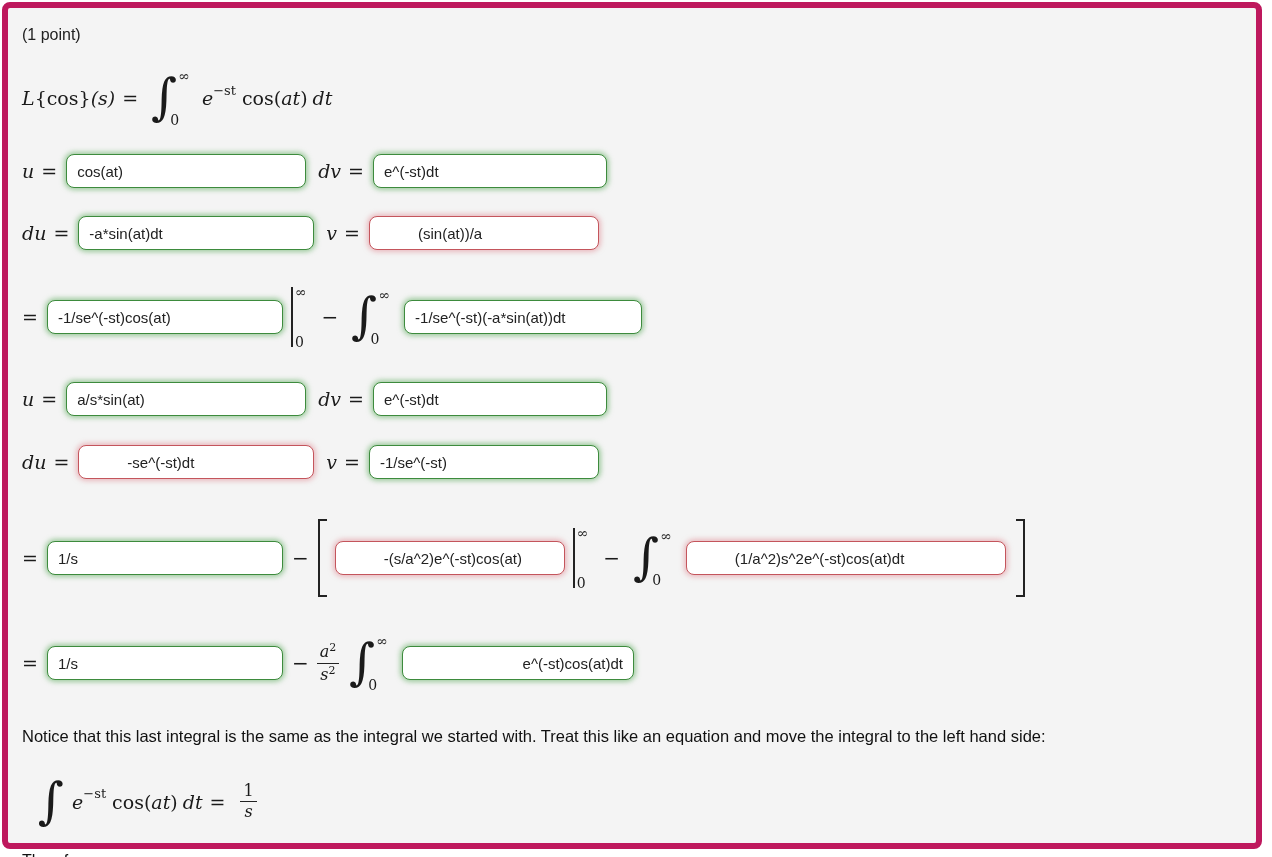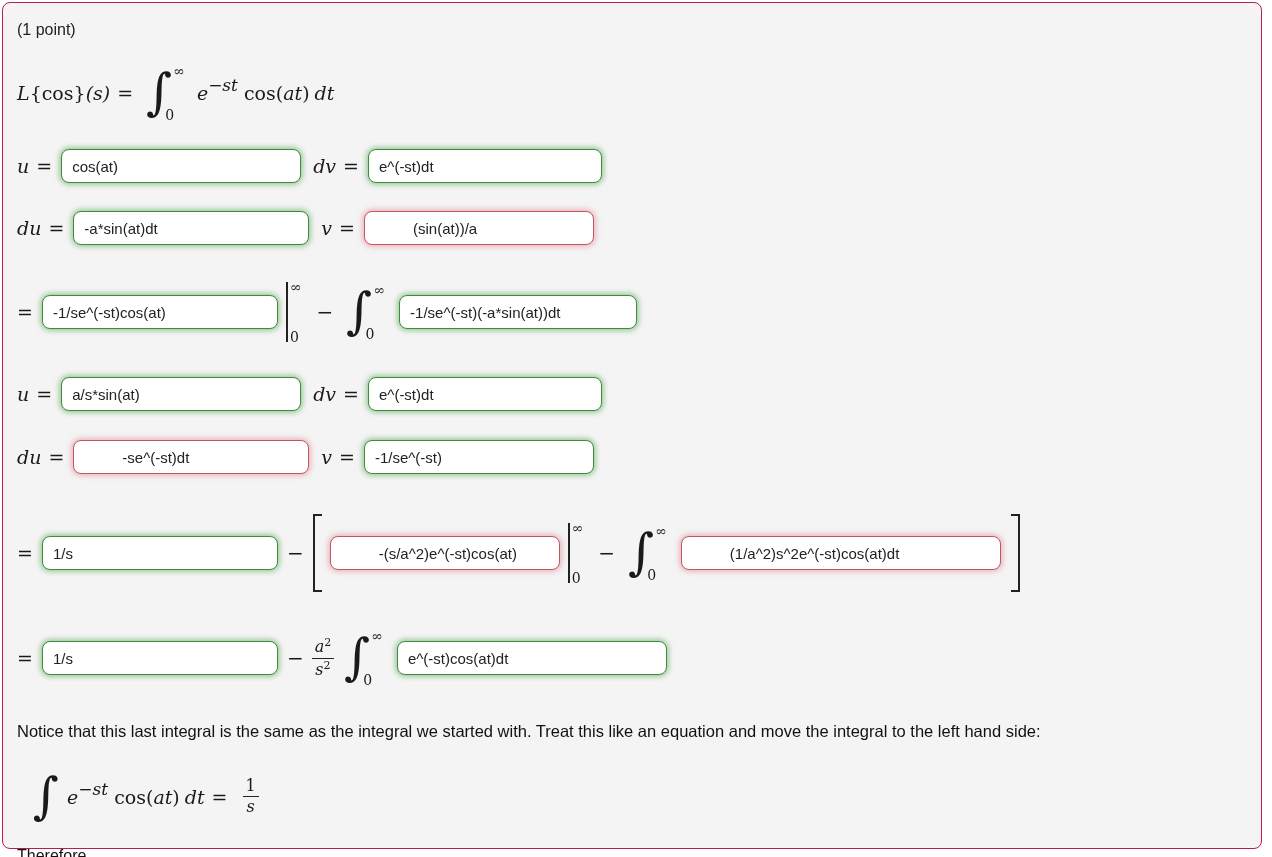--- a/index.html
+++ b/index.html
@@ -3,31 +3,31 @@
 <meta charset="utf-8">
 <style>
   html,body { margin:0; padding:0; }
   body {
     width:1272px; height:857px; background:#ffffff;
     font-family:"Liberation Sans", sans-serif; color:#1a1a1a;
     position:relative; overflow:hidden;
   }
   .card {
     position:absolute; left:2px; top:2px; width:1260px; height:847px;
-    background:#f4f4f4; border:1px solid #be185d; border-radius:8px;
+    background:#f4f4f4; border:6px solid #be185d; border-radius:8px;
     box-sizing:border-box; padding:18px 14px 0 14px;
   }
   .points { font-size:16px; color:#222; }
 
   
   .mvar  { font-family:"DejaVu Serif", serif; font-style:italic; font-size:19px; }
   .mup   { font-family:"DejaVu Serif", serif; font-size:19px; }
   .meq   { font-family:"DejaVu Serif", serif; font-size:19px; margin:0 9px 0 7px; }
   .mminus{ font-family:"DejaVu Serif", serif; font-size:20px; margin:0 9px; }
-  .msup  { font-family:"DejaVu Serif", serif; font-style:italic; font-size:17px;
+  .msup  { font-family:"DejaVu Serif", serif; font-size:13px;
            position:relative; top:-8px; margin-right:2px; }
   .big-eq { display:flex; align-items:center; }
 
   
   .intgrp { display:inline-flex; align-items:center; margin:0 4px; }
   .int-glyph { font-family:"DejaVu Serif", serif; font-size:50px; line-height:0.95;
                font-weight:normal; }
   .lims { display:inline-flex; flex-direction:column; justify-content:space-between;
           height:60px; font-family:"DejaVu Serif", serif; font-size:14px; margin-left:1px; }
   .lims .lim-top { align-self:flex-start; }
@@ -182,21 +182,21 @@
       <span class="num"><span>a</span><sup>2</sup></span>
       <span class="den"><span>s</span><sup>2</sup></span>
     </span>
     <span class="intgrp">
       <span class="int-glyph">∫</span>
       <span class="lims">
           <span class="lim-top">∞</span>
           <span class="lim-bot">0</span>
         </span>
     </span>
-    <input class="ans correct" style="width: 270px; margin-left: 10px;" value="e^(-st)cos(at)dt">
+    <input class="ans correct" style="width: 232px; margin-left: 10px; text-align: right;" value="e^(-st)cos(at)dt">
   </div>
 
   <div class="notice" style="margin-top:34px;">Notice that this last integral is the same as the integral we started with. Treat this like an equation and move the integral to the left hand side:</div>
 
   <div class="row" style="margin-top:32px;">
     <span class="int-plain" style="margin-left:16px;">∫</span>
     <span class="mvar">e</span>
       <span class="msup">−st</span>
     <span class="mup" style="margin-left:4px;">cos(</span>
       <span class="mvar">at</span>

